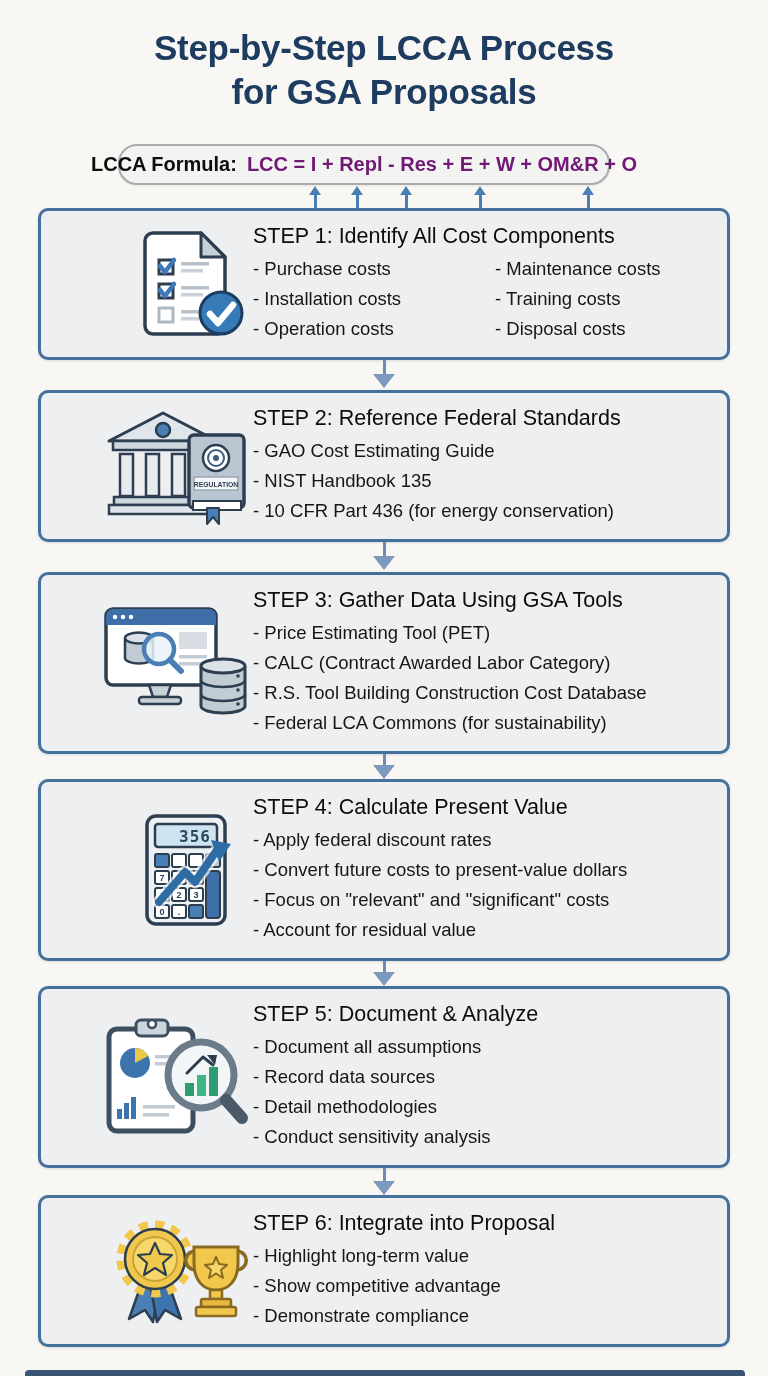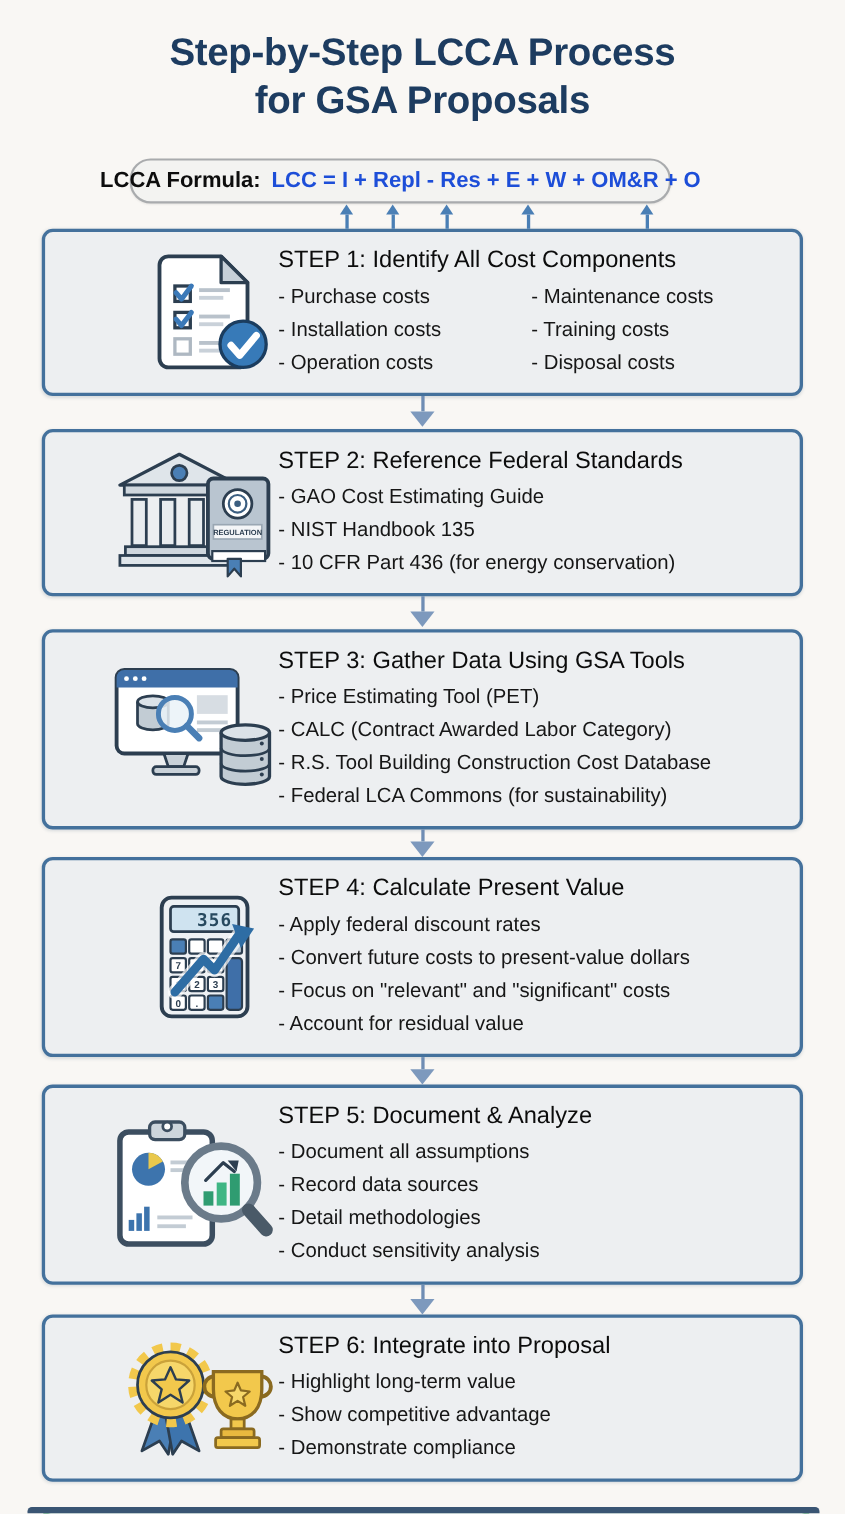--- a/index.html
+++ b/index.html
@@ -33,21 +33,21 @@
     border: 2px solid #a9abad;
     border-radius: 19px;
     padding: 7px 12px;
     display: flex;
     align-items: baseline;
     justify-content: center;
     gap: 10px;
     box-shadow: 0 1px 2px rgba(0,0,0,0.08);
   }
   .formula-label { font-size: 20px; font-weight: bold; color: #0d0d0d; white-space: nowrap; }
-  .formula-expr  { font-size: 20px; font-weight: bold; color: #1d4ed8; white-space: nowrap; }
+  .formula-expr  { font-size: 20px; font-weight: bold; color: #701a75; white-space: nowrap; }
   .formula-arrows { position: relative; height: 23px; width: 768px; }
   .f-arrow {
     position: absolute; top: 1px;
     width: 14px; height: 22px;
     display: flex; flex-direction: column; align-items: center;
   }
   .f-arrow .head {
     width: 0; height: 0;
     border-left: 6px solid transparent;
     border-right: 6px solid transparent;
@@ -61,21 +61,21 @@
     border-radius: 10px;
     background: #edeff1;
     display: flex;
     align-items: center;
     box-shadow: 0 1px 3px rgba(30,60,90,0.15);
   }
   .icon-cell { width: 212px; flex: none; display: flex; justify-content: flex-end; align-items: center; }
   .content-cell { flex: 1; padding: 13px 14px 13px 0; }
   .step-title { font-size: 21.5px; font-weight: normal; color: #0c0c0c; margin-bottom: 5px; }
   .bullet { font-size: 18.5px; color: #161616; line-height: 30px; }
-  .two-col { display: flex; gap: 4px; }
+  .two-col { display: flex; gap: 16px; }
   .two-col .col1 { width: 226px; flex: none; }
   .connector {
     width: 768px;
     display: flex; flex-direction: column; align-items: center;
   }
   .connector .line { width: 3px; height: 14px; background: #6f8db4; }
   .connector .head {
     width: 0; height: 0;
     border-left: 11px solid transparent;
     border-right: 11px solid transparent;

